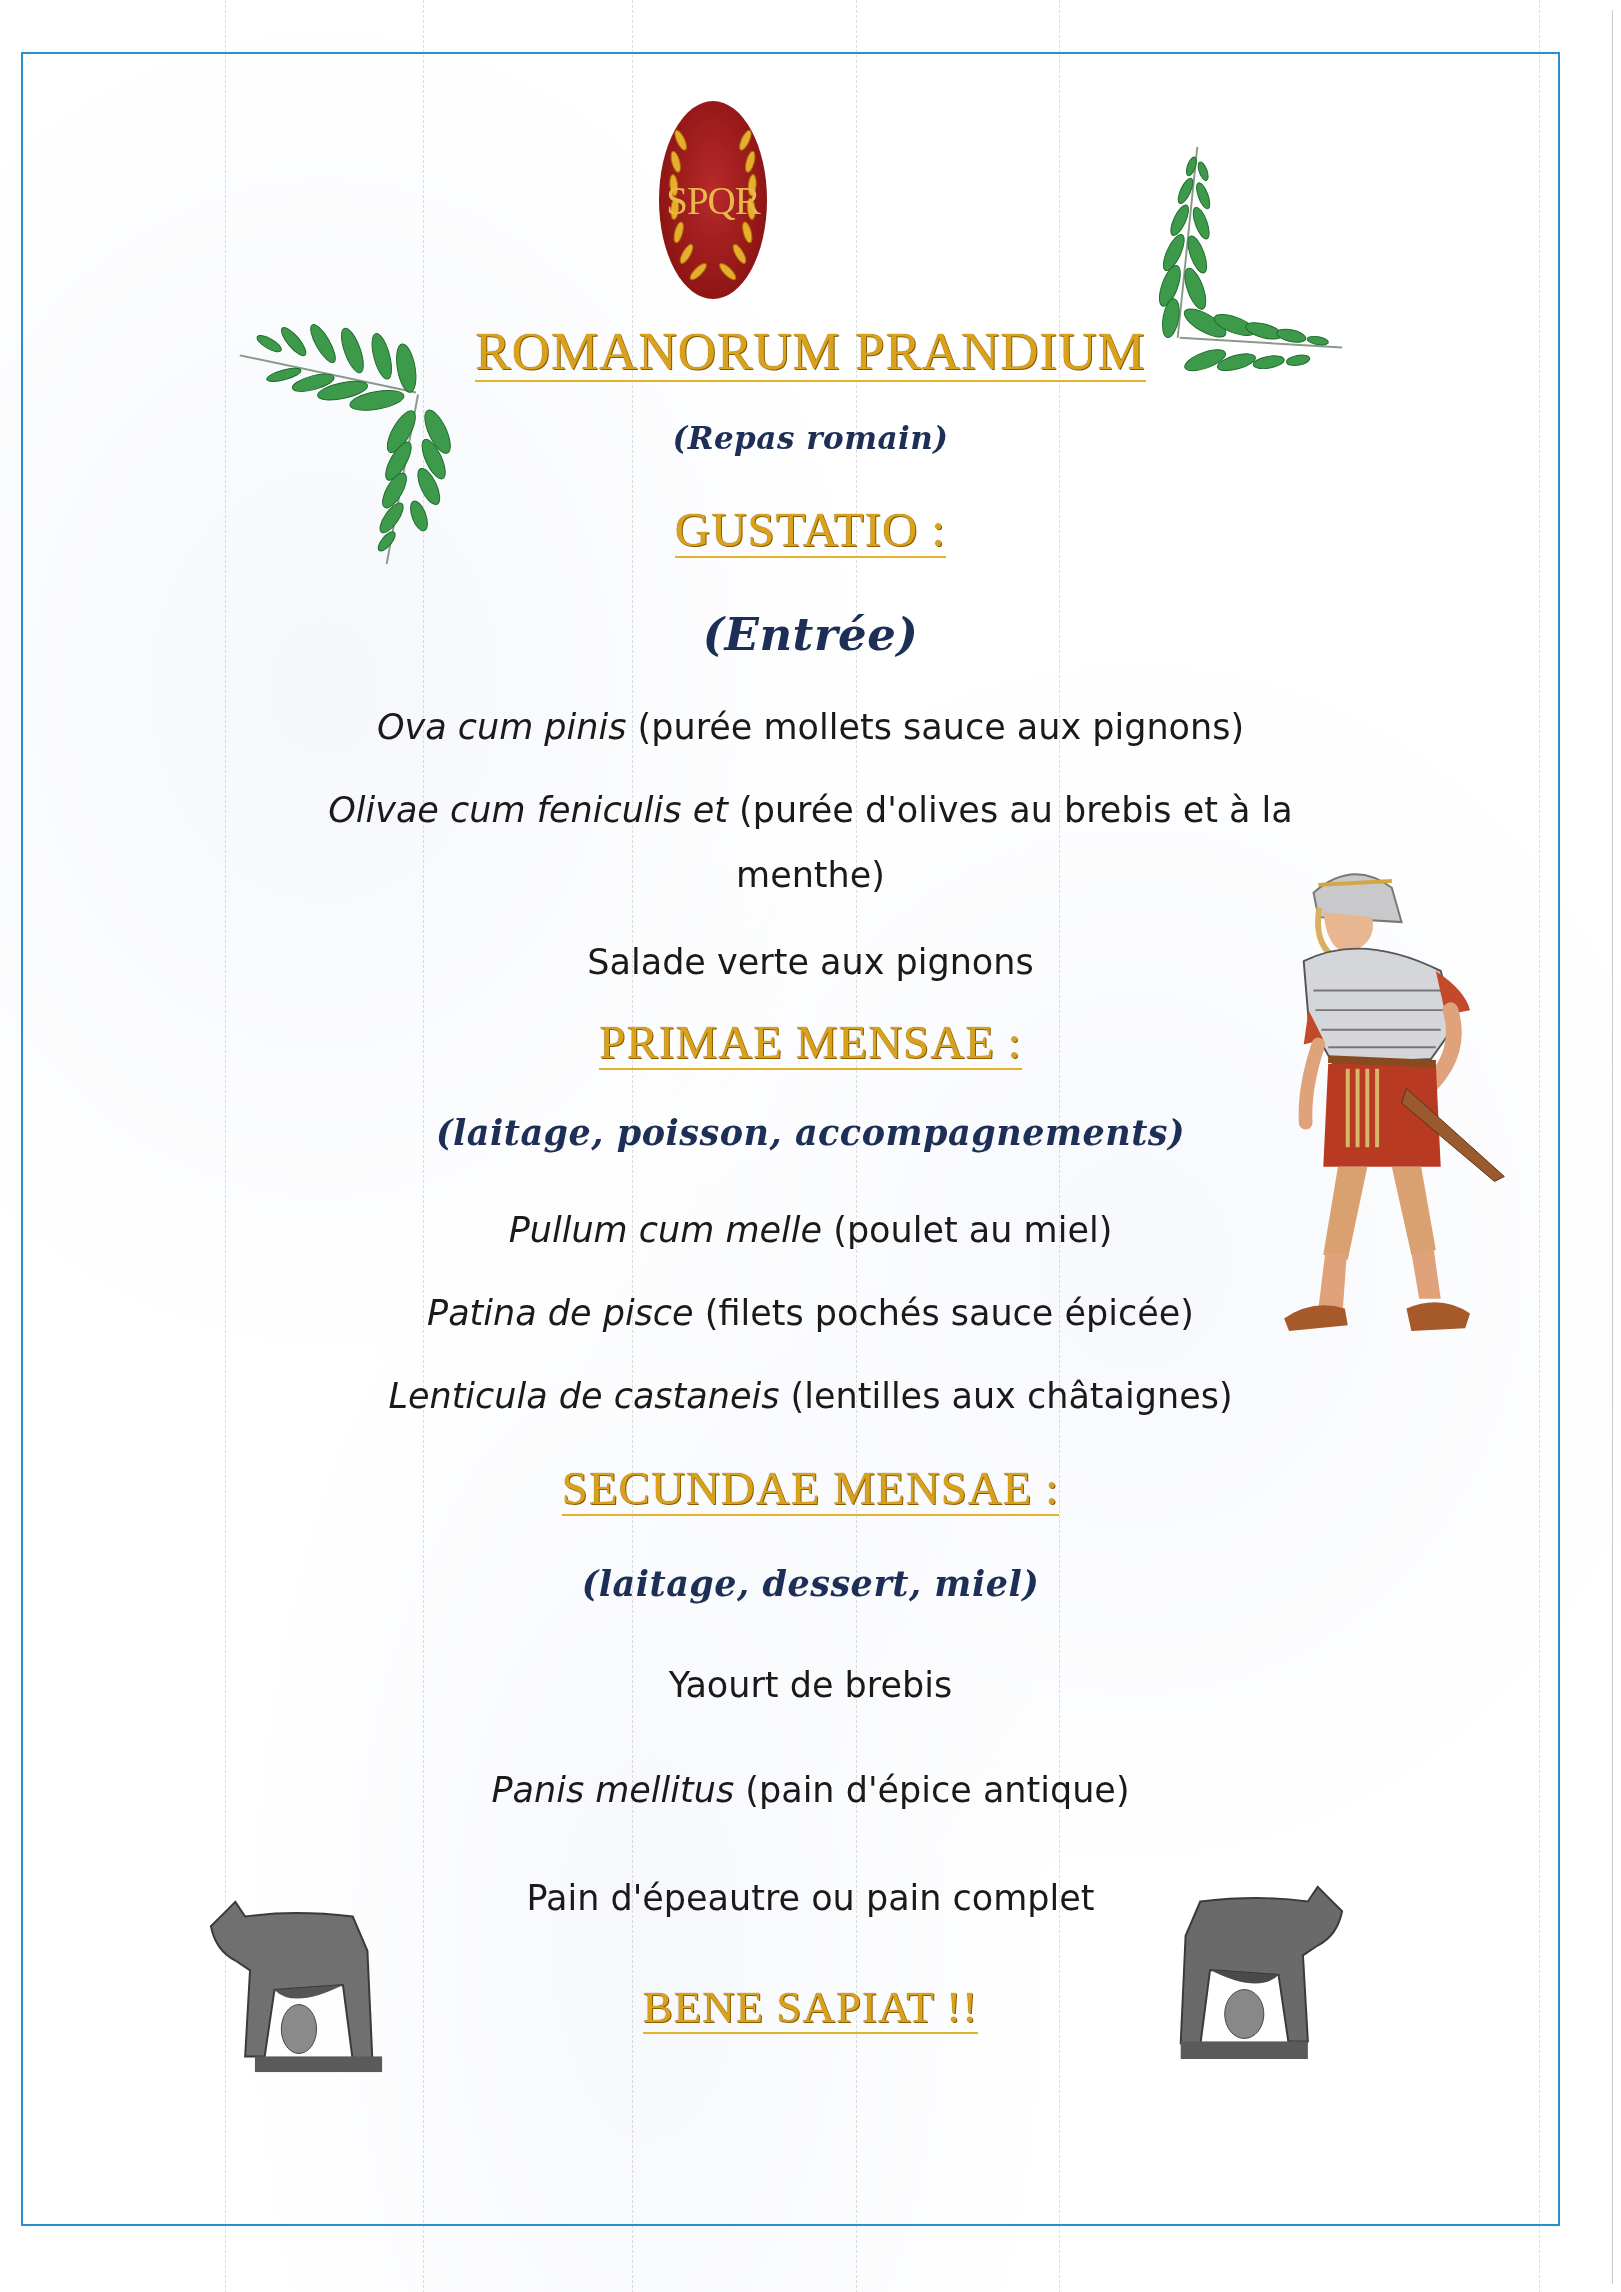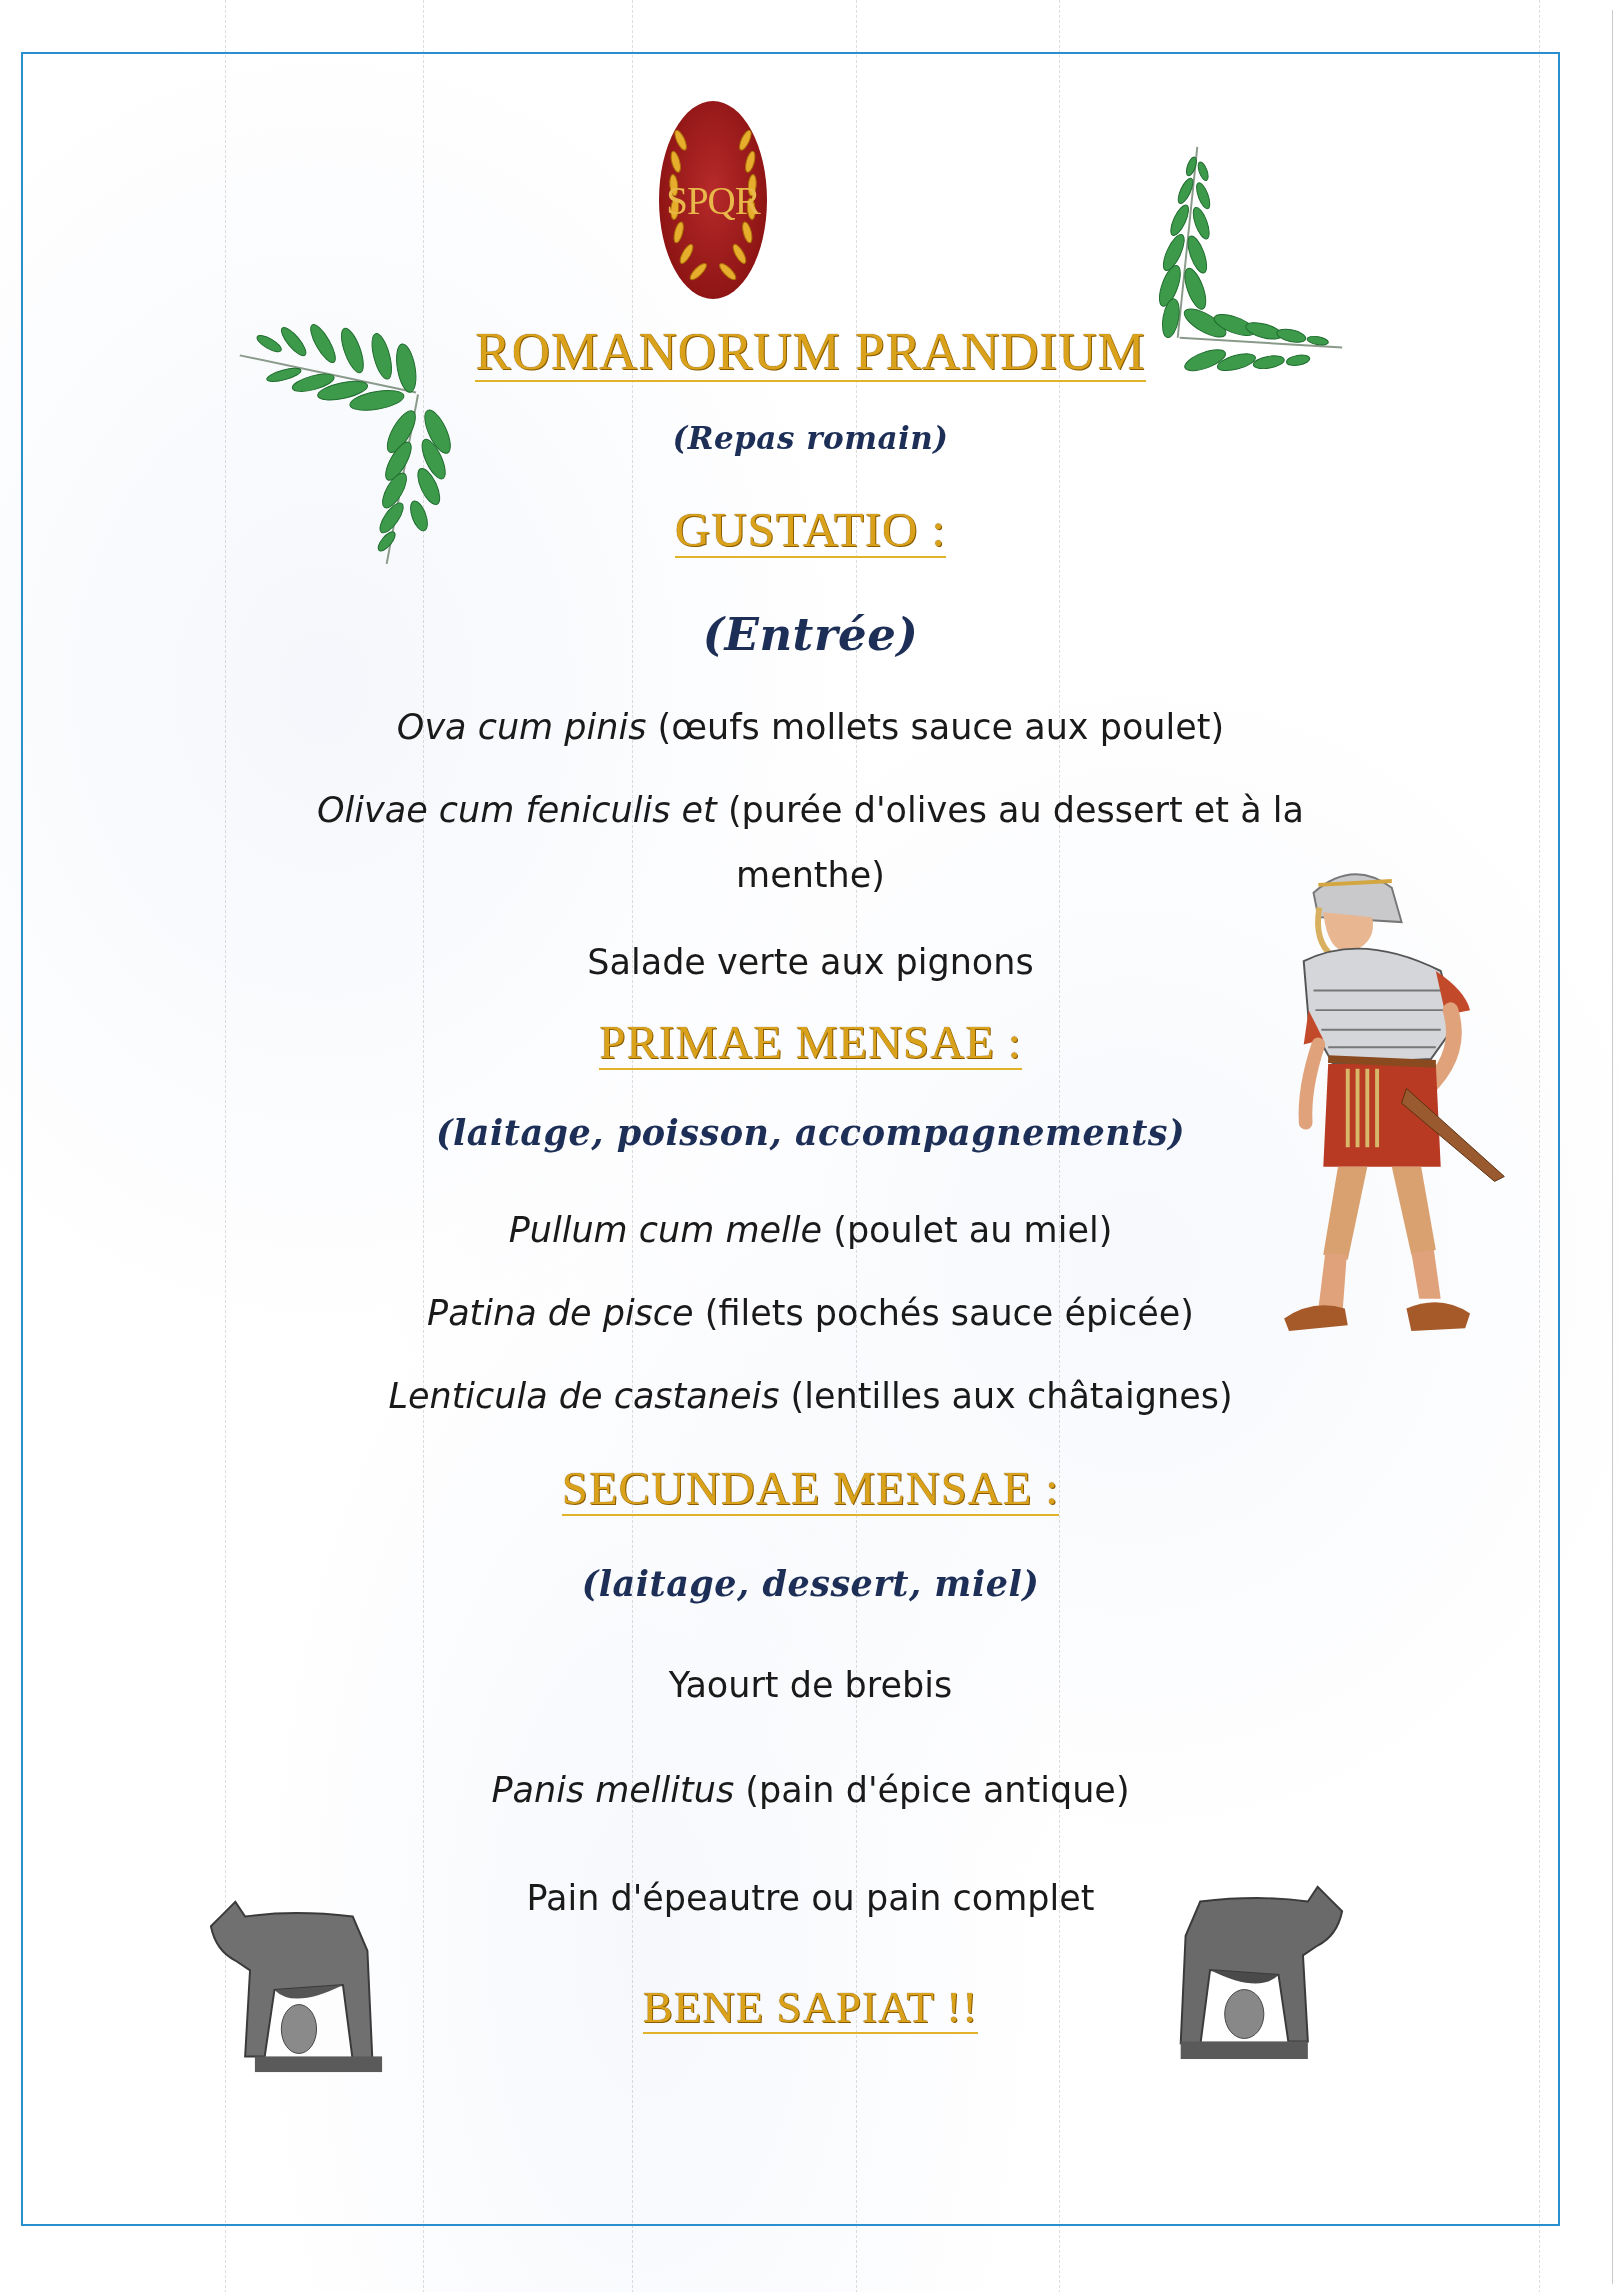--- a/index.html
+++ b/index.html
@@ -168,25 +168,25 @@
 </div>
 
 <div class="center" style="top:505px">
   <span class="gold" style="font-size:49px">GUSTATIO :</span>
 </div>
 <div class="center" style="top:608px">
   <span class="script" style="font-size:45px">(Entrée)</span>
 </div>
 <div class="center dish" style="top:701px">
   <span class="latin">Ova cum pinis</span>
-  <span>(œufs mollets sauce aux poulet)</span>
+  <span>(purée mollets sauce aux pignons)</span>
 </div>
 <div class="center dish" style="top:784px">
   <span class="latin">Olivae cum feniculis et</span>
-  <span>(purée d'olives au dessert et à la</span>
+  <span>(purée d'olives au brebis et à la</span>
 </div>
 <div class="center dish" style="top:849px">
   <span>menthe)</span>
 </div>
 <div class="center dish" style="top:936px">
   <span>Salade verte aux pignons</span>
 </div>
 
 <div class="center" style="top:1019px">
   <span class="gold" style="font-size:47px">PRIMAE MENSAE :</span>

